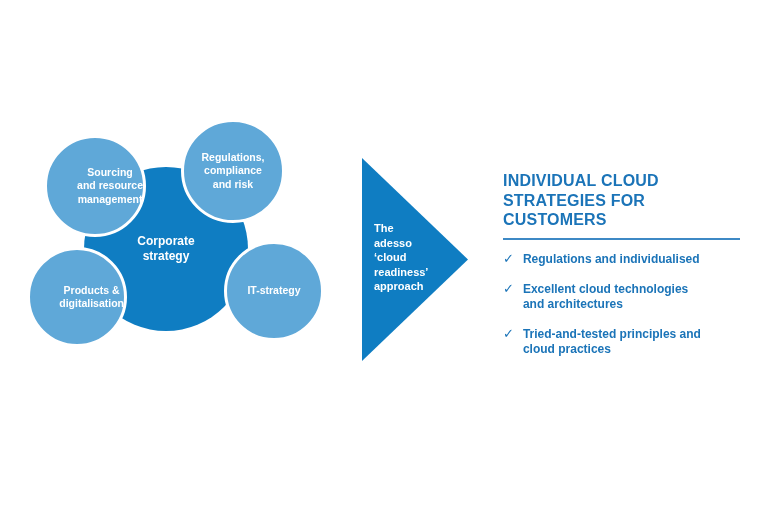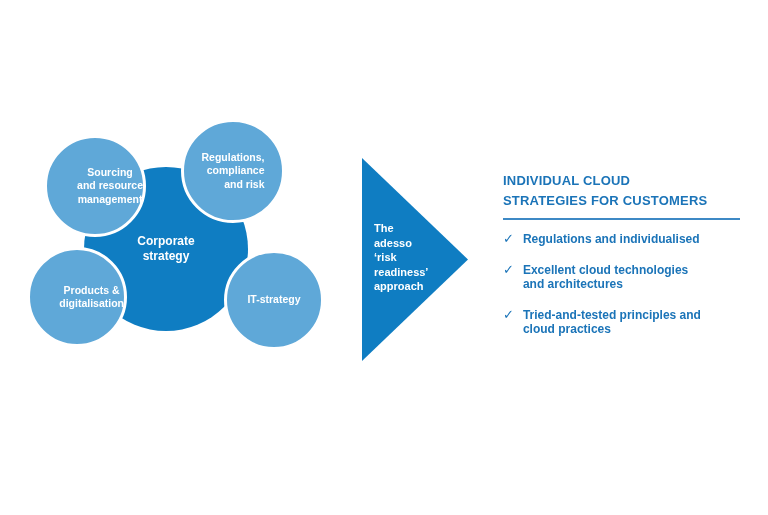--- a/index.html
+++ b/index.html
@@ -34,22 +34,22 @@
     z-index: 1;
   }
   .circle.satellite {
     background: #5fa8d8;
     border: 3px solid #ffffff;
     font-size: 10.5px;
     line-height: 13.5px;
     z-index: 2;
   }
   .sat-sourcing     { left: 44px;  top: 135px; width: 102px; height: 102px; justify-content: flex-end; }
-  .sat-regulations  { left: 181px; top: 119px; width: 104px; height: 104px; text-align: right; }
-  .sat-it           { left: 224px; top: 250px; width: 100px; height: 100px; }
+  .sat-regulations  { left: 181px; top: 119px; width: 104px; height: 104px; }
+  .sat-it           { left: 224px; top: 241px; width: 100px; height: 100px; }
   .sat-market       { left: 128px; top: 305px; width: 102px; height: 102px; }
   .sat-products     { left: 27px;  top: 247px; width: 100px; height: 100px; justify-content: flex-end; }
 
   
   .arrow-wrap { position: absolute; left: 362px; top: 158px; width: 106px; height: 203px; }
   .arrow-shape {
     position: absolute; left: 0; top: 0; width: 100%; height: 100%;
     background: #0f7dc2;
     -webkit-clip-path: polygon(0 0, 100% 50%, 0 100%);
     clip-path: polygon(0 0, 100% 50%, 0 100%);
@@ -63,21 +63,21 @@
     font-size: 11px;
     line-height: 14.5px;
     white-space: pre-line;
   }
 
   
   .results { position: absolute; left: 503px; top: 171px; width: 250px; }
   .results-heading {
     margin: 0;
     color: #1b74b8;
-    font-size: 13px;
+    font-size: 16px;
     line-height: 19.5px;
     font-weight: 700;
     letter-spacing: 0.2px;
     white-space: pre-line;
   }
   .results-rule {
     margin-top: 8px;
     width: 237px;
     height: 2px;
     background: #3d89c5;
@@ -134,21 +134,21 @@
     <div class="circle satellite sat-products">
       <span>Products &amp;
 digitalisation</span>
     </div>
   </div>
 
   <div class="arrow-wrap">
     <div class="arrow-shape"></div>
     <div class="arrow-label">The
 adesso
-‘risk
+‘cloud
 readiness’
 approach</div>
   </div>
 
   <div class="results">
     <h1 class="results-heading">INDIVIDUAL CLOUD
 STRATEGIES FOR CUSTOMERS</h1>
     <div class="results-rule"></div>
     <ul class="results-list">
       <li class="results-item">

